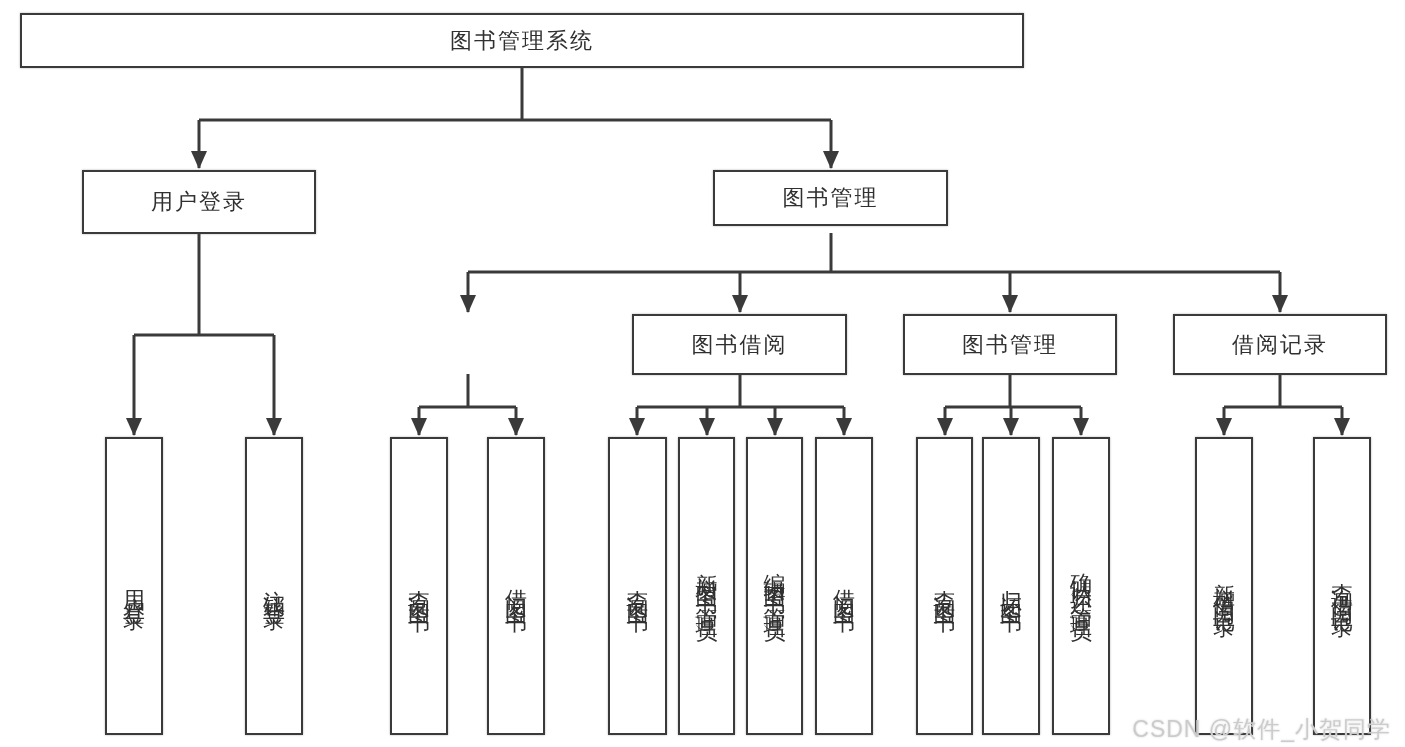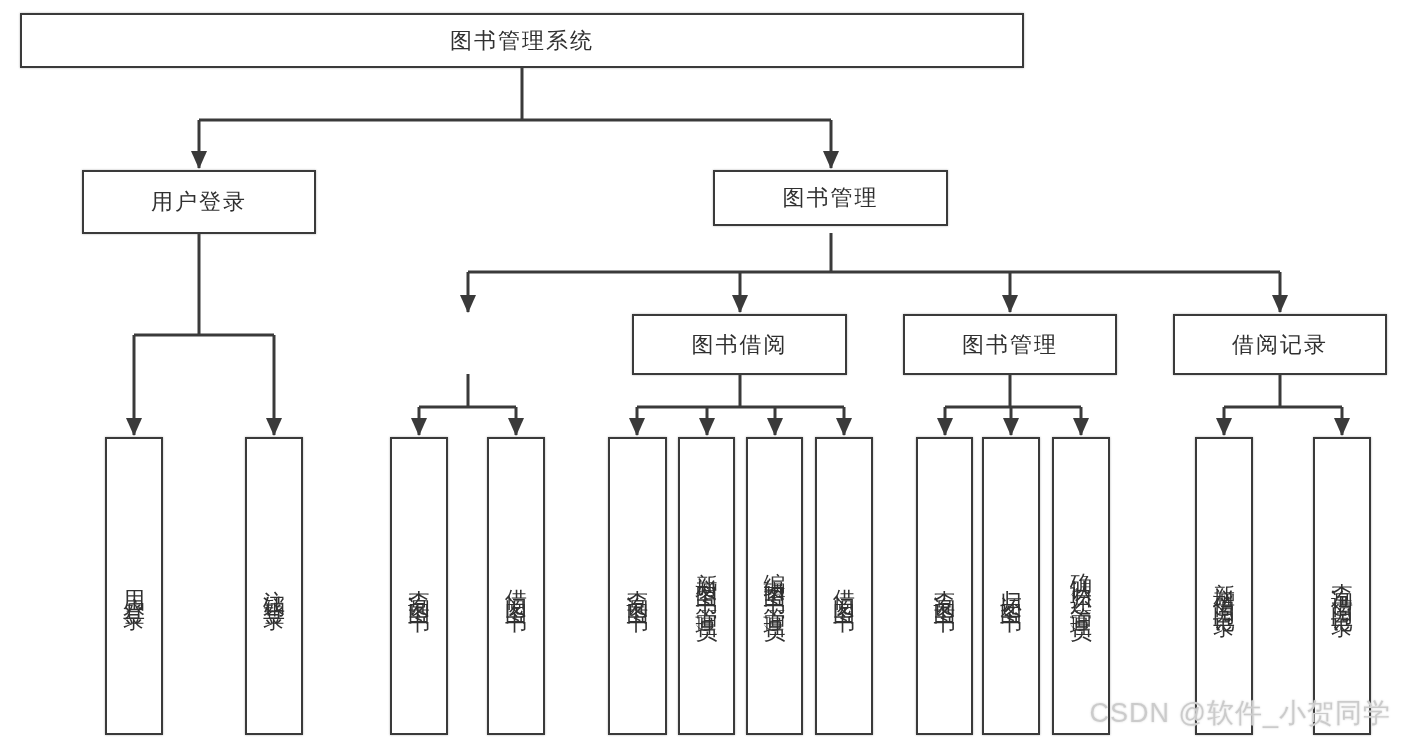--- a/index.html
+++ b/index.html
@@ -27,23 +27,23 @@
   .leaf{
     writing-mode:vertical-rl;
     text-orientation:mixed;
     letter-spacing:7px;
     font-size:22px;
     line-height:1;
     padding:6px 0;
   }
   .watermark{
     position:absolute;
-    right:14px;bottom:16px;
+    right:14px;bottom:2px;
     z-index:5;
-    font-size:27px;
+    font-size:23px;
     letter-spacing:1px;
     color:#cbcbcb;
     text-shadow:0 0 1px rgba(255,255,255,0.9), 0 0 2px rgba(120,120,120,0.35);
     white-space:nowrap;
     margin-top:44px;
   }
 </style>
 </head>
 <body>
 

